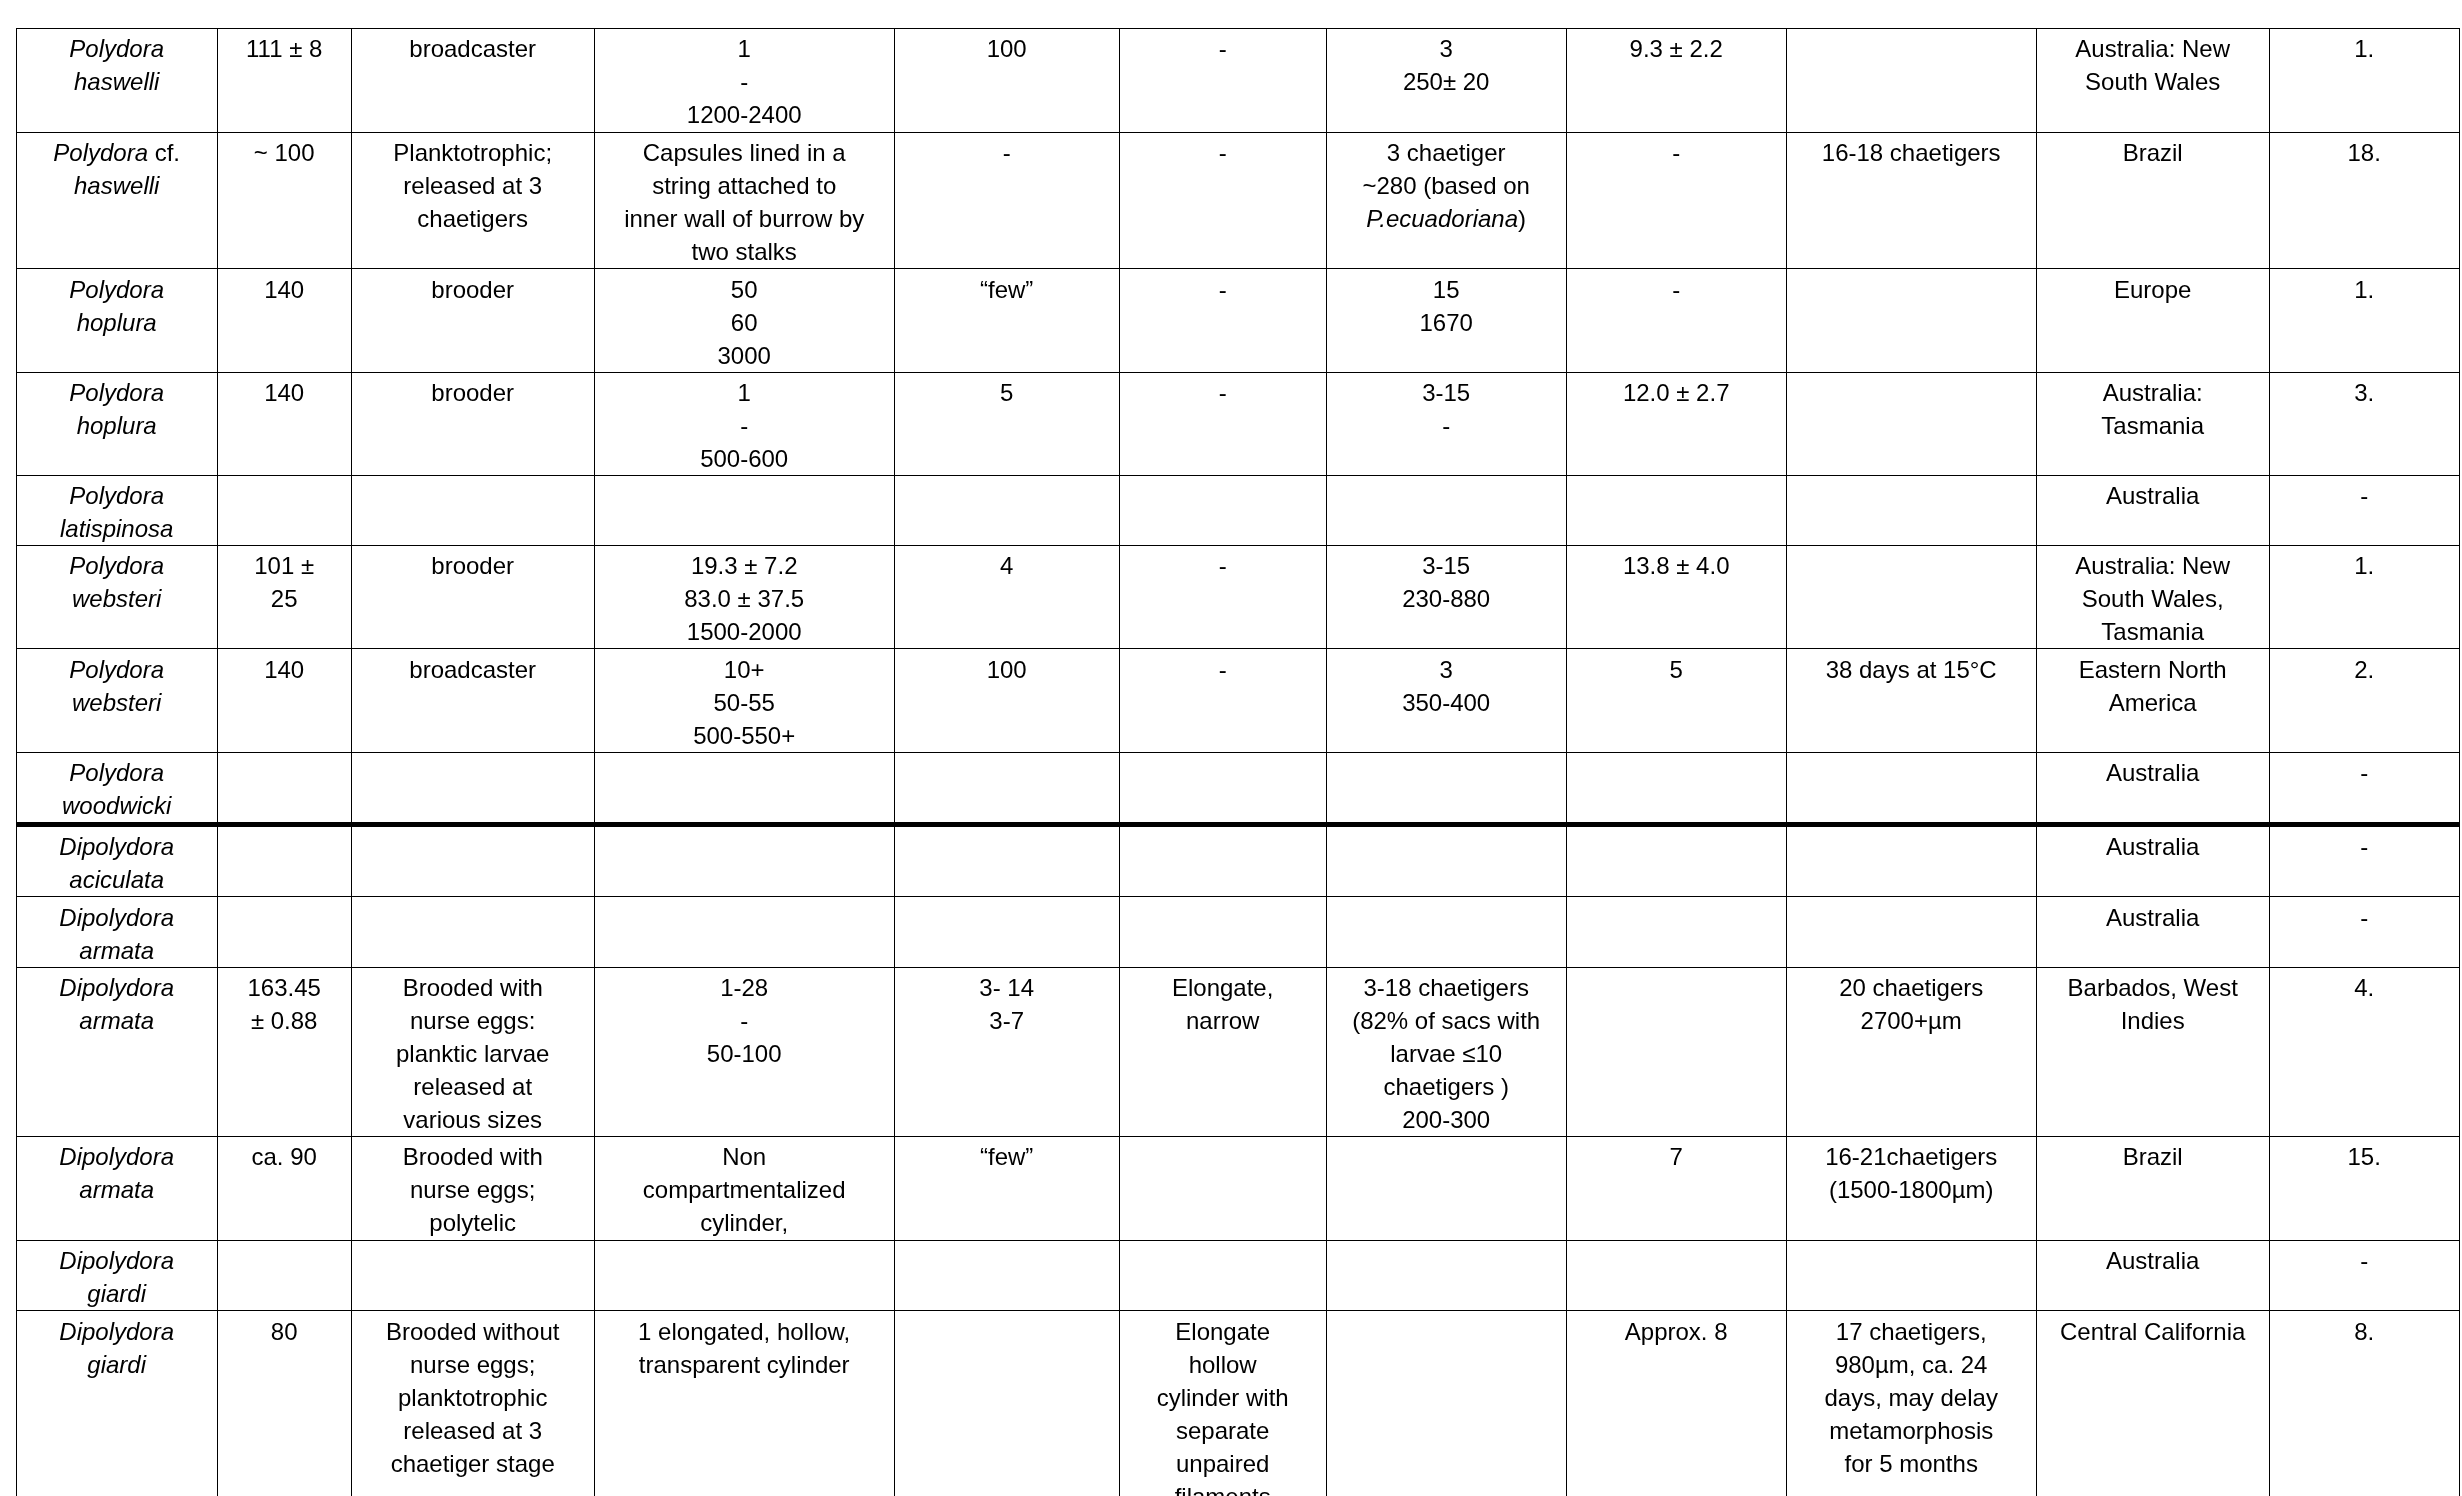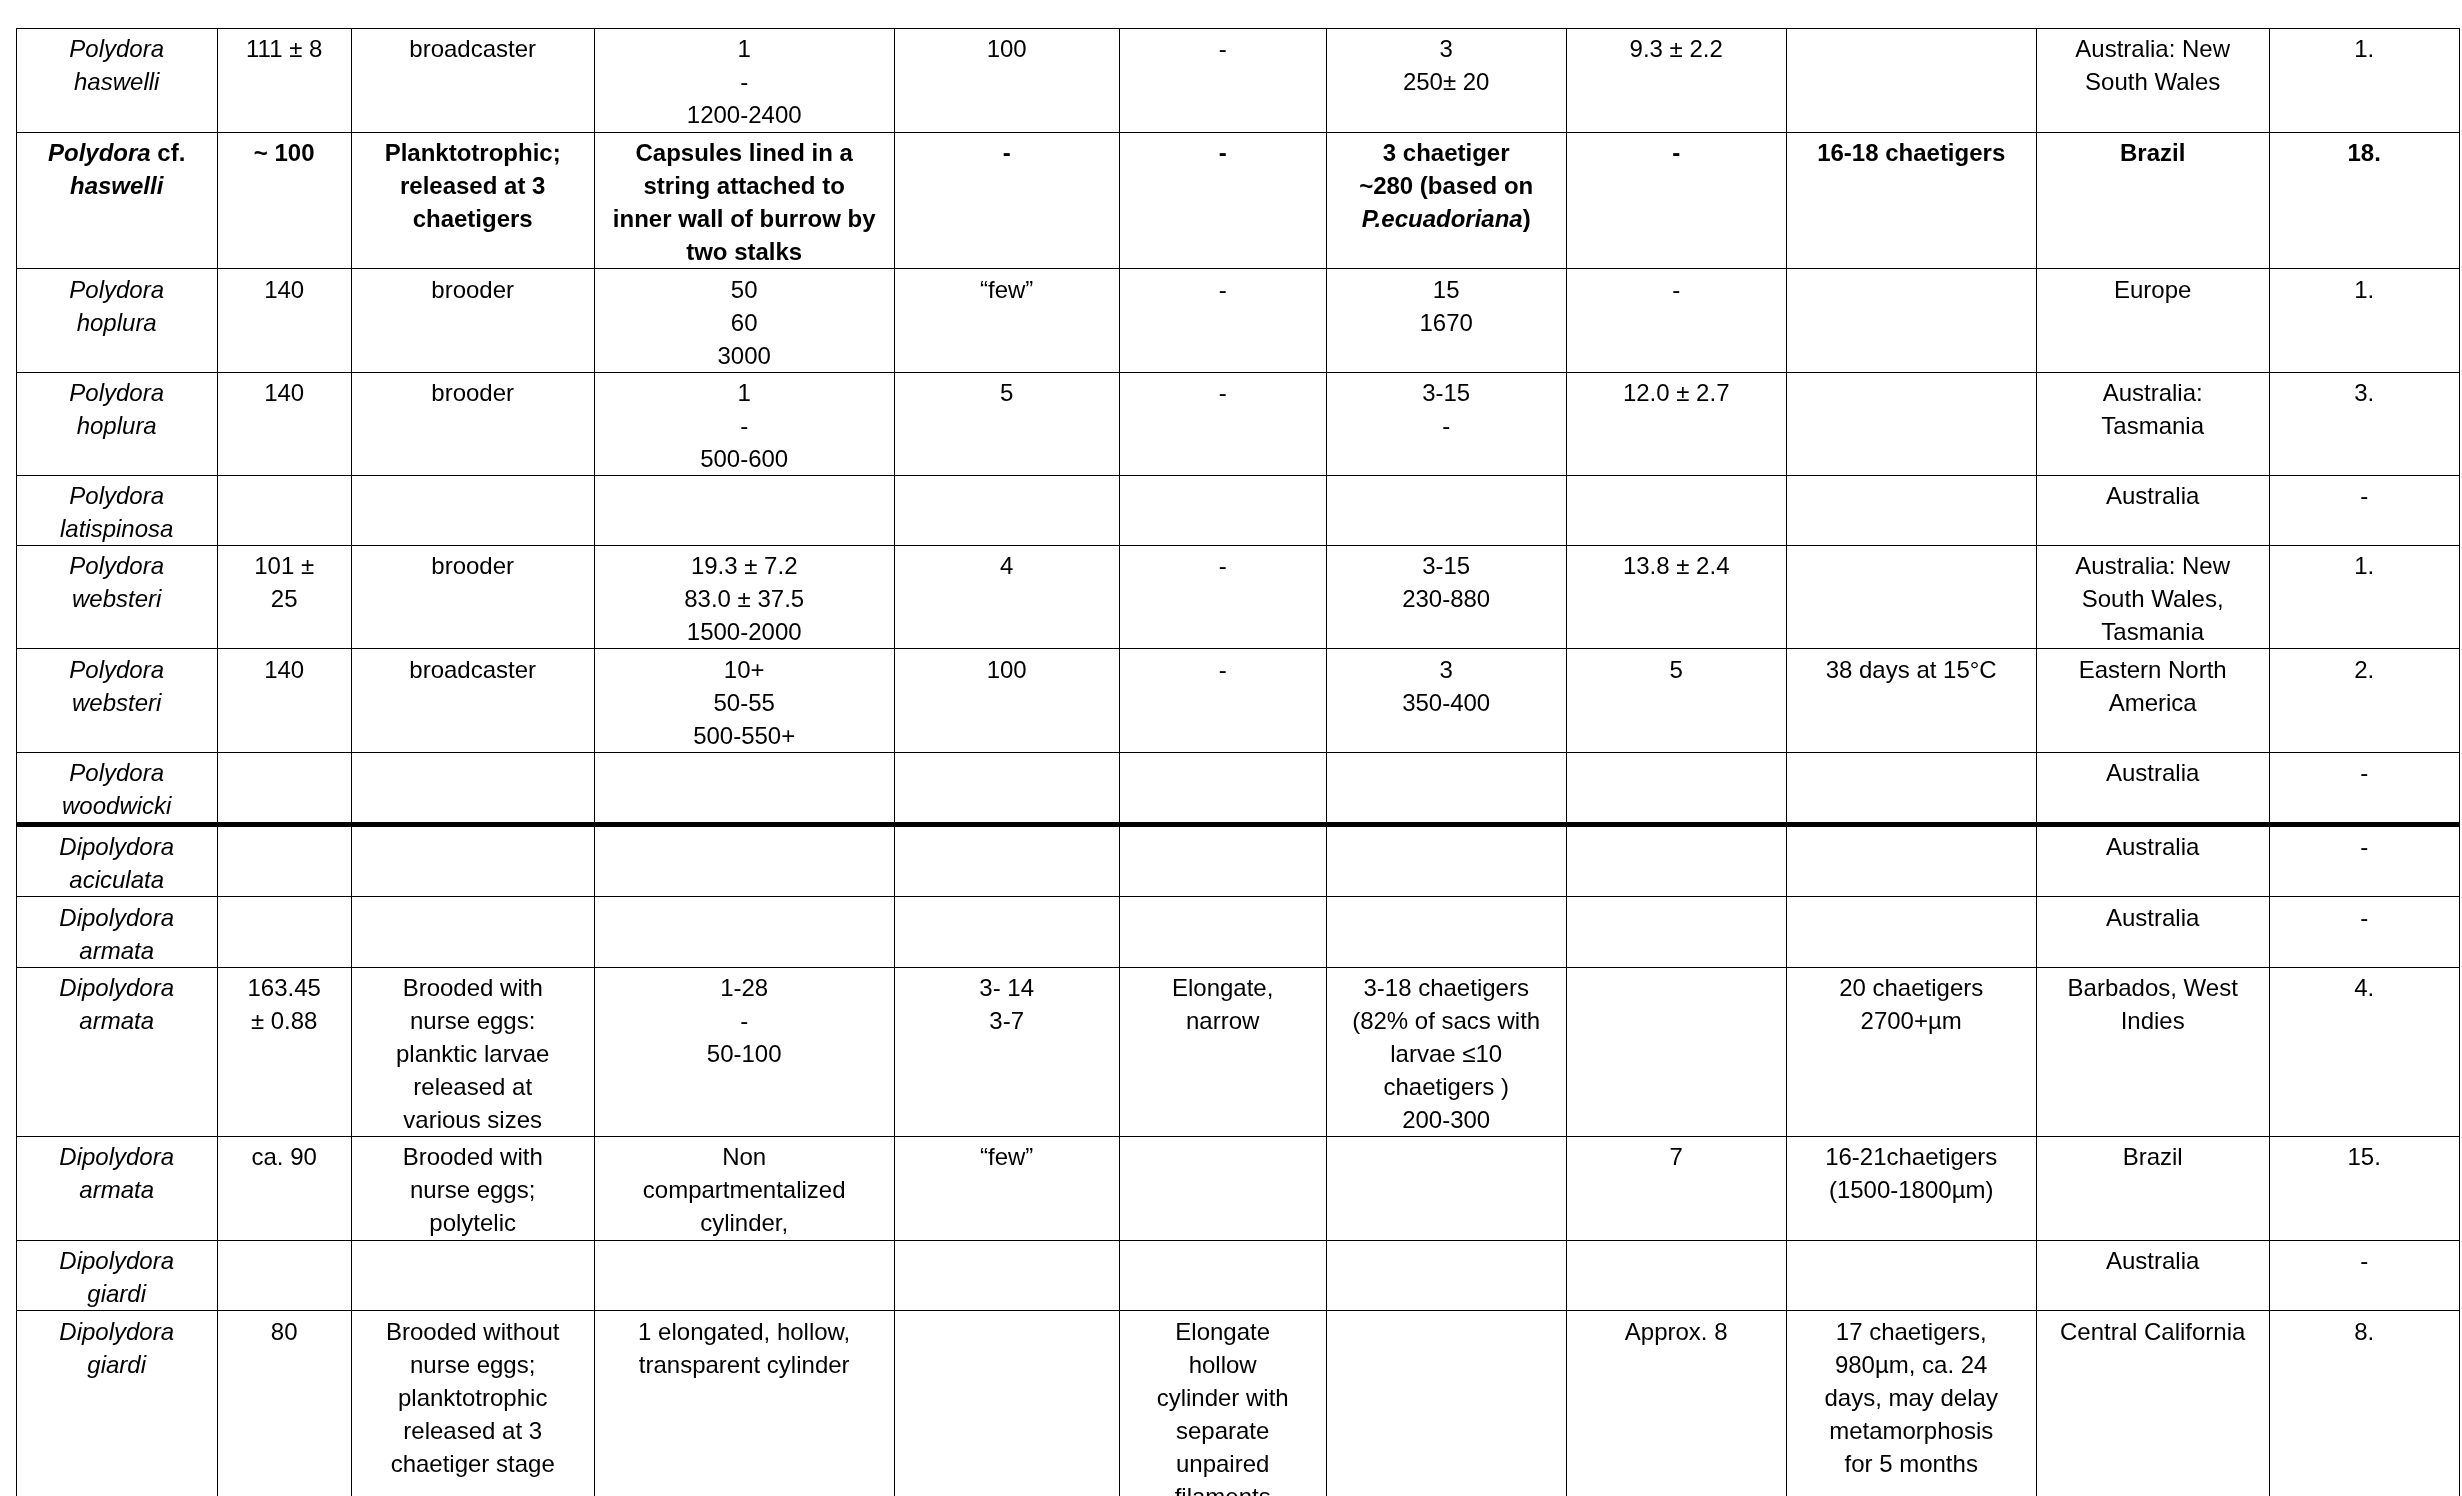--- a/index.html
+++ b/index.html
@@ -51,21 +51,21 @@
     <td>100</td>
     <td>-</td>
     <td>3
 250± 20</td>
     <td>9.3 ± 2.2</td>
     <td></td>
     <td>Australia: New
 South Wales</td>
     <td>1.</td>
   </tr>
-      <tr style="height: 136px; font-weight: bold;">
+      <tr style="height: 136px;">
     <td class="species">Polydora <span style="font-style: normal;">cf.</span>
 haswelli</td>
     <td>~ 100</td>
     <td>Planktotrophic;
 released at 3
 chaetigers</td>
     <td>Capsules lined in a
 string attached to
 inner wall of burrow by
 two stalks</td>
@@ -134,21 +134,21 @@
     <td>101 ±
 25</td>
     <td>brooder</td>
     <td>19.3 ± 7.2
 83.0 ± 37.5
 1500-2000</td>
     <td>4</td>
     <td>-</td>
     <td>3-15
 230-880</td>
-    <td>13.8 ± 2.4</td>
+    <td>13.8 ± 4.0</td>
     <td></td>
     <td>Australia: New
 South Wales,
 Tasmania</td>
     <td>1.</td>
   </tr>
       <tr style="height: 103px;">
     <td class="species">Polydora
 websteri</td>
     <td>140</td>

